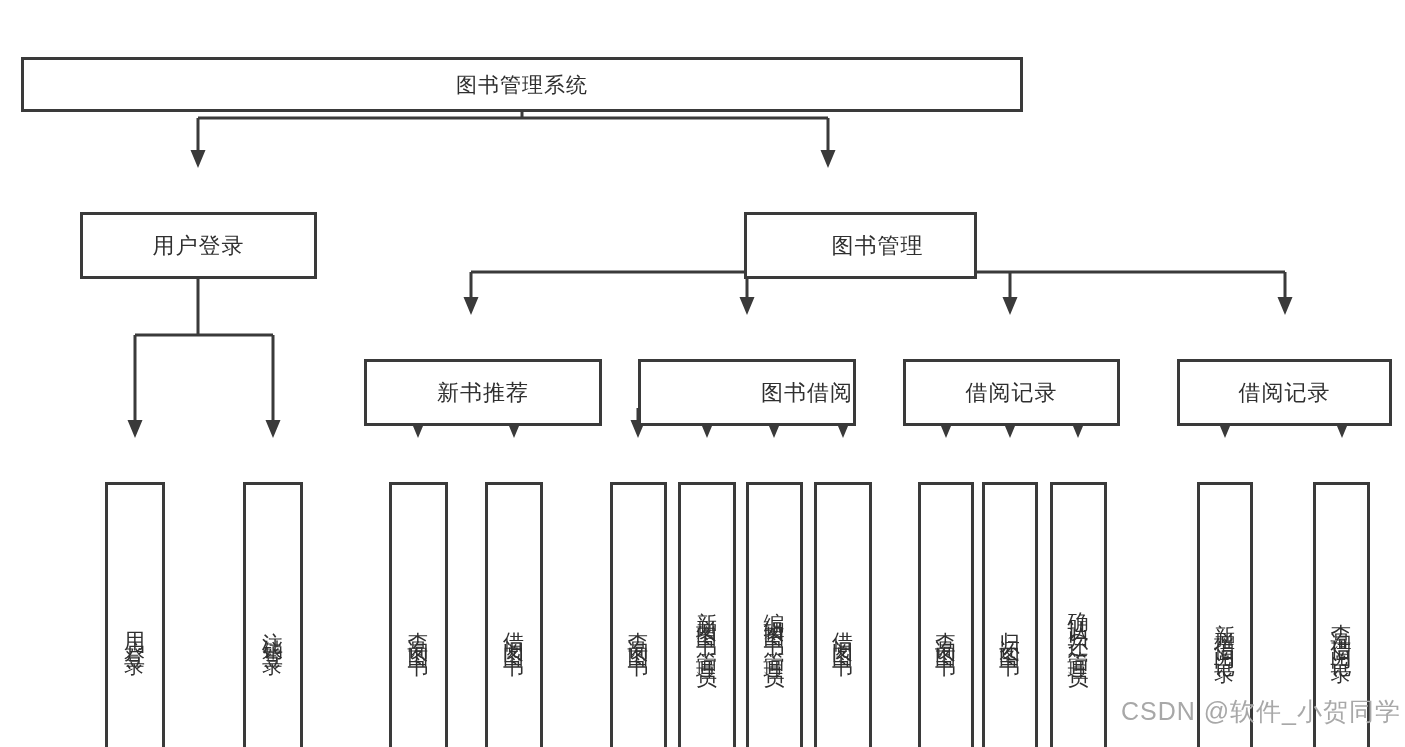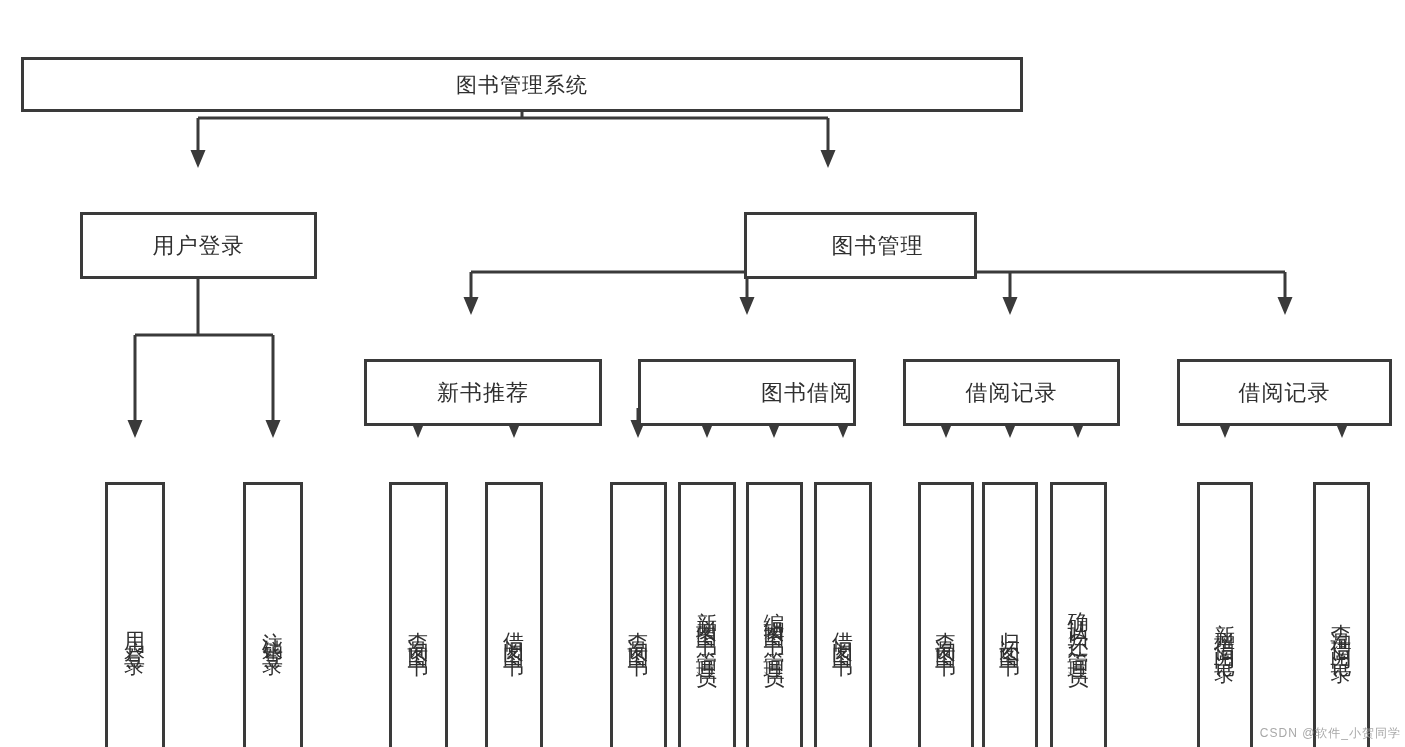--- a/index.html
+++ b/index.html
@@ -46,22 +46,22 @@
     writing-mode:vertical-rl;
     text-orientation:mixed;
     font-size:21px;
     letter-spacing:8px;
     line-height:1;
     white-space:nowrap;
   }
   .watermark{
     position:absolute;
     right:4px;
-    bottom:5px;
-    font-size:12px;
+    bottom:19px;
+    font-size:25px;
     color:var(--watermark);
     letter-spacing:1px;
     white-space:nowrap;
   }
 </style>
 </head>
 <body>
 
 <div class="canvas">
 

